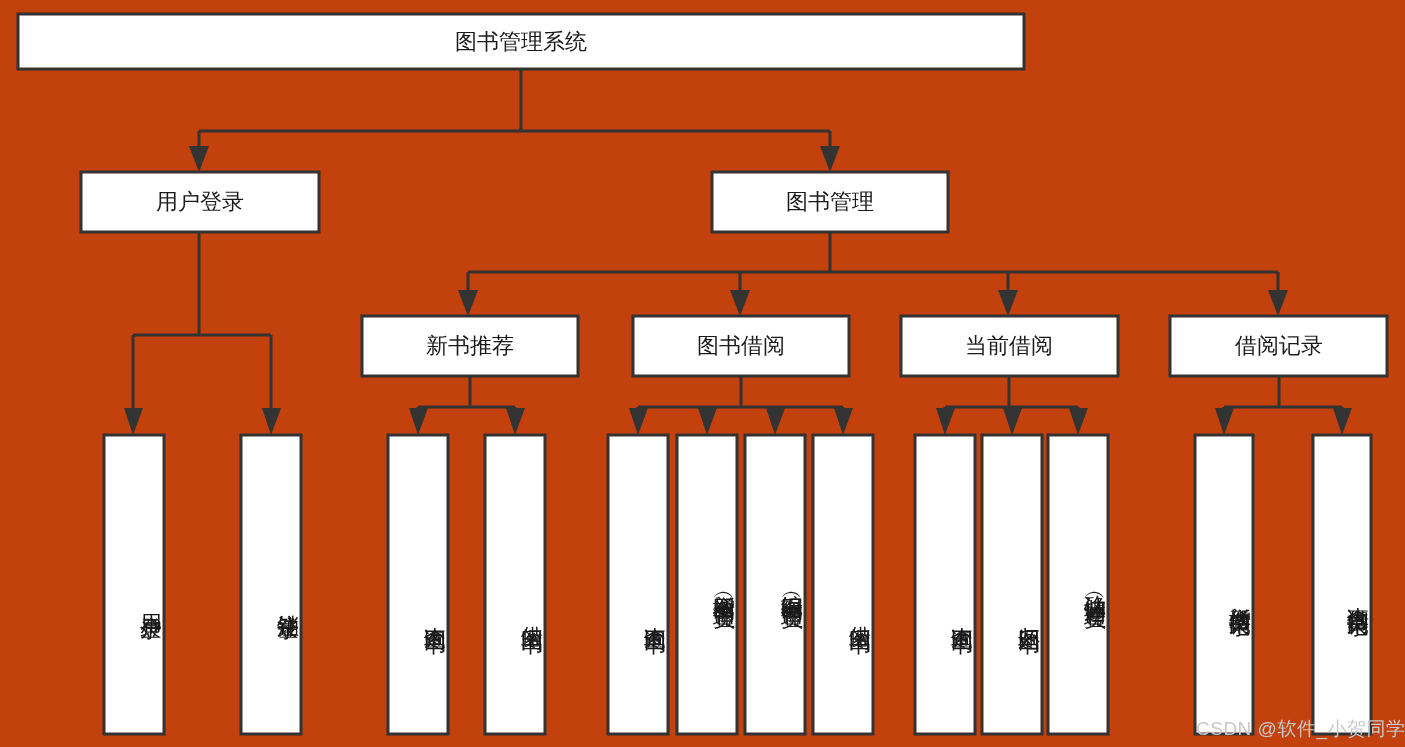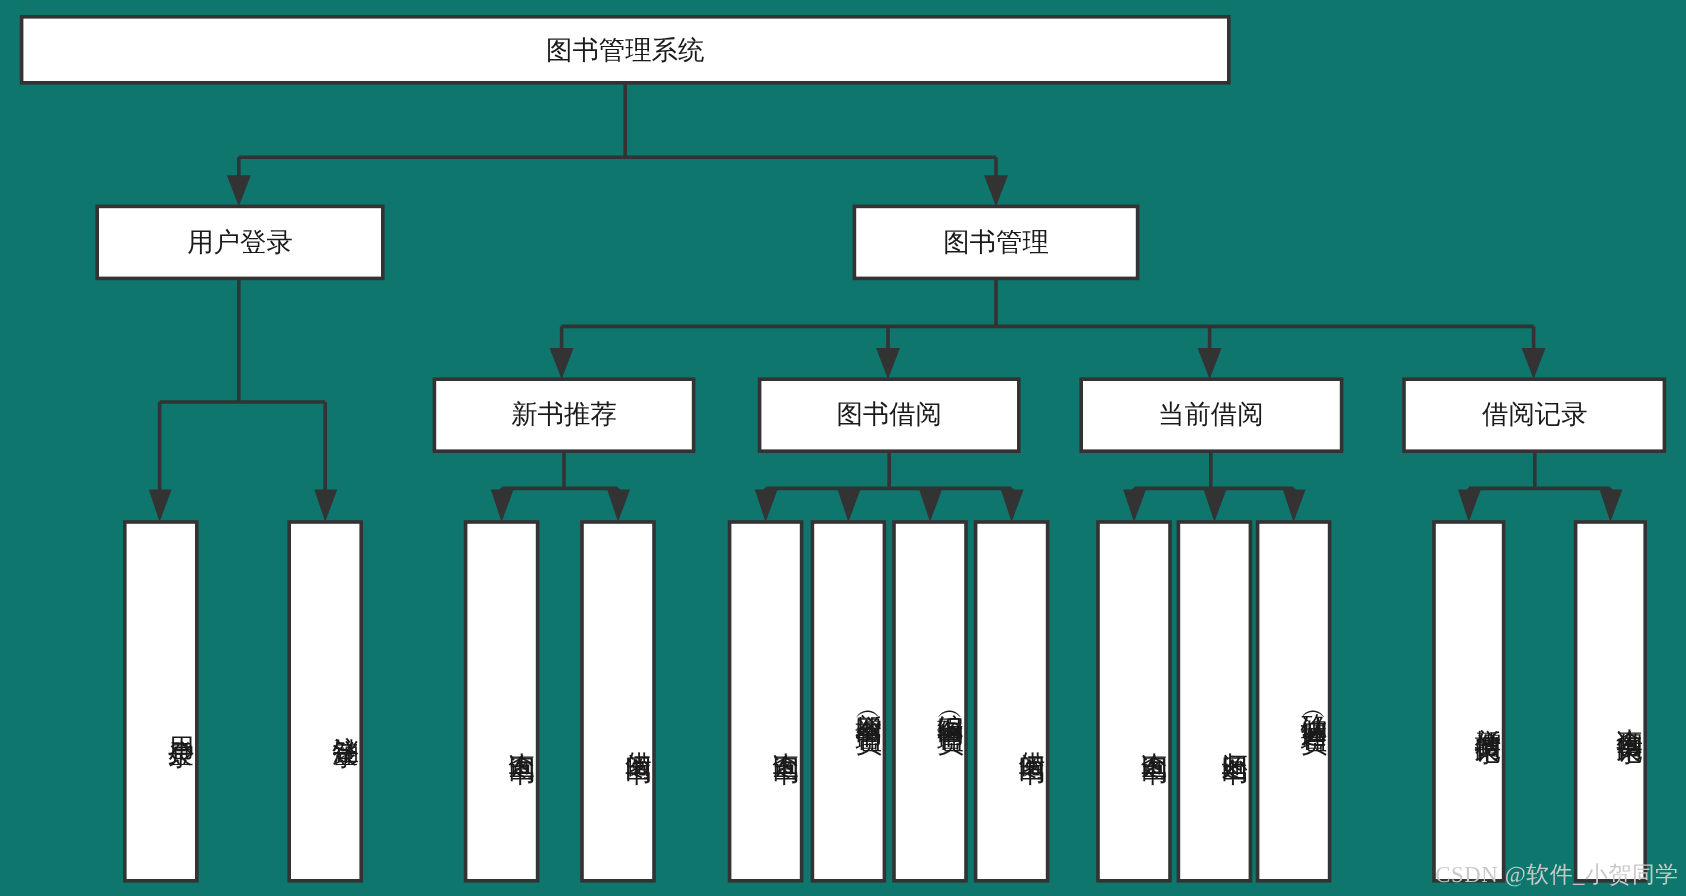--- a/index.html
+++ b/index.html
@@ -11,21 +11,21 @@
     width: 1405px;
     height: 747px;
     font-family: "Liberation Sans", "DejaVu Sans", sans-serif;
     overflow: hidden;
     position: relative;
   }
   #diagram-root {
     position: relative;
     width: 1405px;
     height: 747px;
-    background: #0f766e;
+    background: #c2410c;
   }
   svg#diagram-svg {
     position: absolute;
     left: 0;
     top: 0;
     width: 1405px;
     height: 747px;
     display: block;
   }
   .node-box {
@@ -60,21 +60,21 @@
     color: #1a1a1a;
     letter-spacing: 2px;
     white-space: nowrap;
     display: flex;
     align-items: flex-start;
     justify-content: center;
     pointer-events: none;
   }
   .watermark {
     position: absolute;
-    font-family: Liberation Serif, serif;
+    font-family: Liberation Sans, sans-serif;
     font-size: 19px;
     color: #c9c9c9;
     white-space: nowrap;
     letter-spacing: 0.5px;
   }
 </style>
 </head>
 <body>
 
 <div id="diagram-root">

